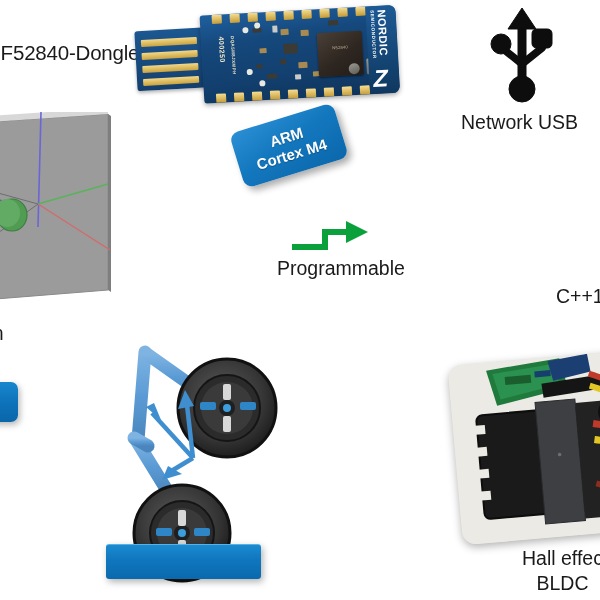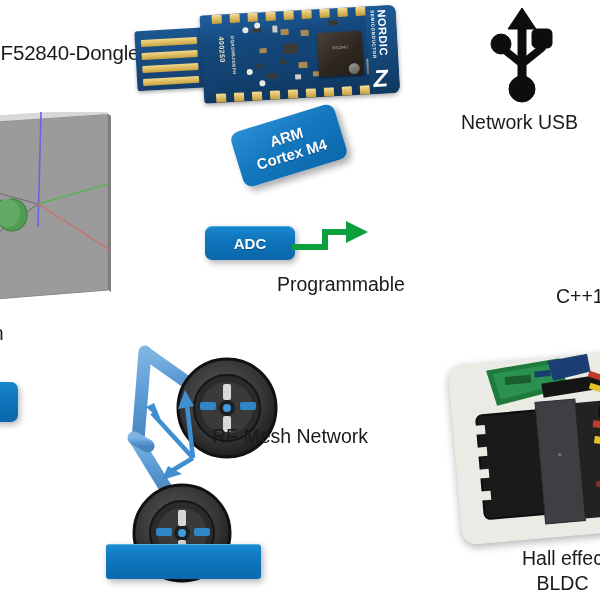--- a/index.html
+++ b/index.html
@@ -232,21 +232,21 @@
     font-weight: bold;
     font-family: "Liberation Sans", sans-serif;
     text-shadow: 0 1px 1px rgba(0,0,0,.3);
   }
   #adc-box { left: 205px; top: 226px; width: 90px; height: 33px; }
   #rf-box  { left: 368px; top: 218px; width: 110px; height: 35px; }
 
   #ppi-arrow { position: absolute; left: 290px; top: 216px; }
   #ppi-label {
     left: 277px;
-    top: 272px;
+    top: 256px;
     font-size: 19.5px;
     text-align: right;
     line-height: 1.25;
   }
 
   
   #cpp-label {
     left: 556px;
     top: 285px;
     font-size: 19.5px;
@@ -414,23 +414,20 @@
   </div>
   <div class="lbl" id="usb-label">Network USB</div>
 
   <div id="arm-box">
     <div class="txt">
       <div>ARM</div>
       <div>Cortex M4</div>
     </div>
   </div>
 
-  <div class="flow-box" id="adc-box">
-    <span class="txt">ADC</span>
-  </div>
 
   <svg id="ppi-arrow" width="90" height="48" viewBox="0 0 90 48">
     <path d="M2 31 L35 31 L35 16 L58 16" stroke="#0aa03c" stroke-width="6" fill="none"></path>
     <polygon points="78,16 56,5 56,27" fill="#0aa03c"></polygon>
   </svg>
 
 
   <div class="lbl" id="ppi-label">
     <div>Programmable</div>
   </div>
@@ -524,21 +521,20 @@
       </g>
       <g fill="#3f8fd0">
         <polygon points="95,50 88,69 104,66"></polygon>
         <polygon points="56,67 71,80 64,63"></polygon>
         <polygon points="72,140 92,134 78,126"></polygon>
       </g>
     </svg>
   </div>
 
   <div class="lbl" id="mesh-label">
-    <div>RF Mesh Network</div>
   </div>
 
   <div id="ground-bar"></div>
 
   <div id="motor-photo">
     <svg width="175" height="180" viewBox="0 0 175 180">
       <rect x="0" y="0" width="175" height="180" fill="#eceae5"></rect>
 
       <polygon points="38,8 112,2 118,32 46,44" fill="#1f7a3c"></polygon>
       <polygon points="44,12 106,7 110,28 50,38" fill="#2a9150"></polygon>

